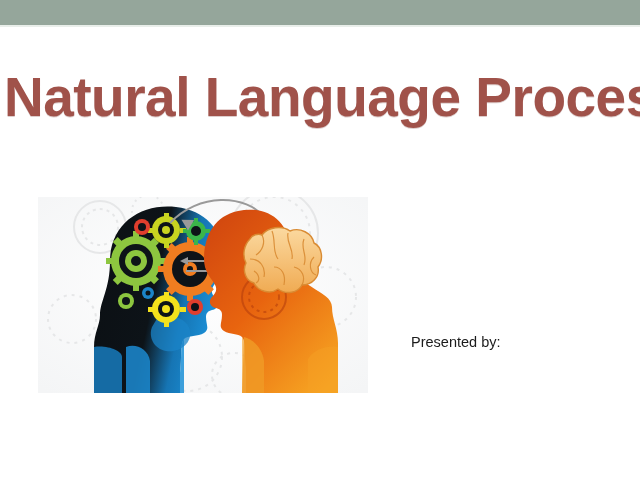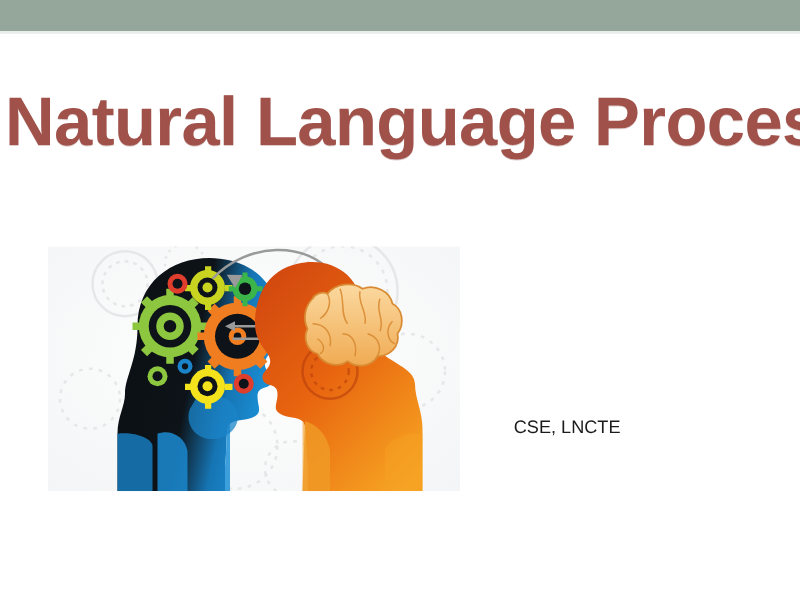--- a/index.html
+++ b/index.html
@@ -278,16 +278,16 @@
             <path d="M256 70 C264 72 268 80 264 88"></path>
             <path d="M276 60 C270 66 272 76 278 78"></path>
             <path d="M216 74 C222 78 222 84 218 86"></path>
           </g>
         </g>
       </g>
     </svg>
   </div>
 
   <div class="presenter">
-    <div>CSE, LNCTE</div>
+    <div>Presented by:</div>
   </div>
 
 </div>
 
 </body></html>

